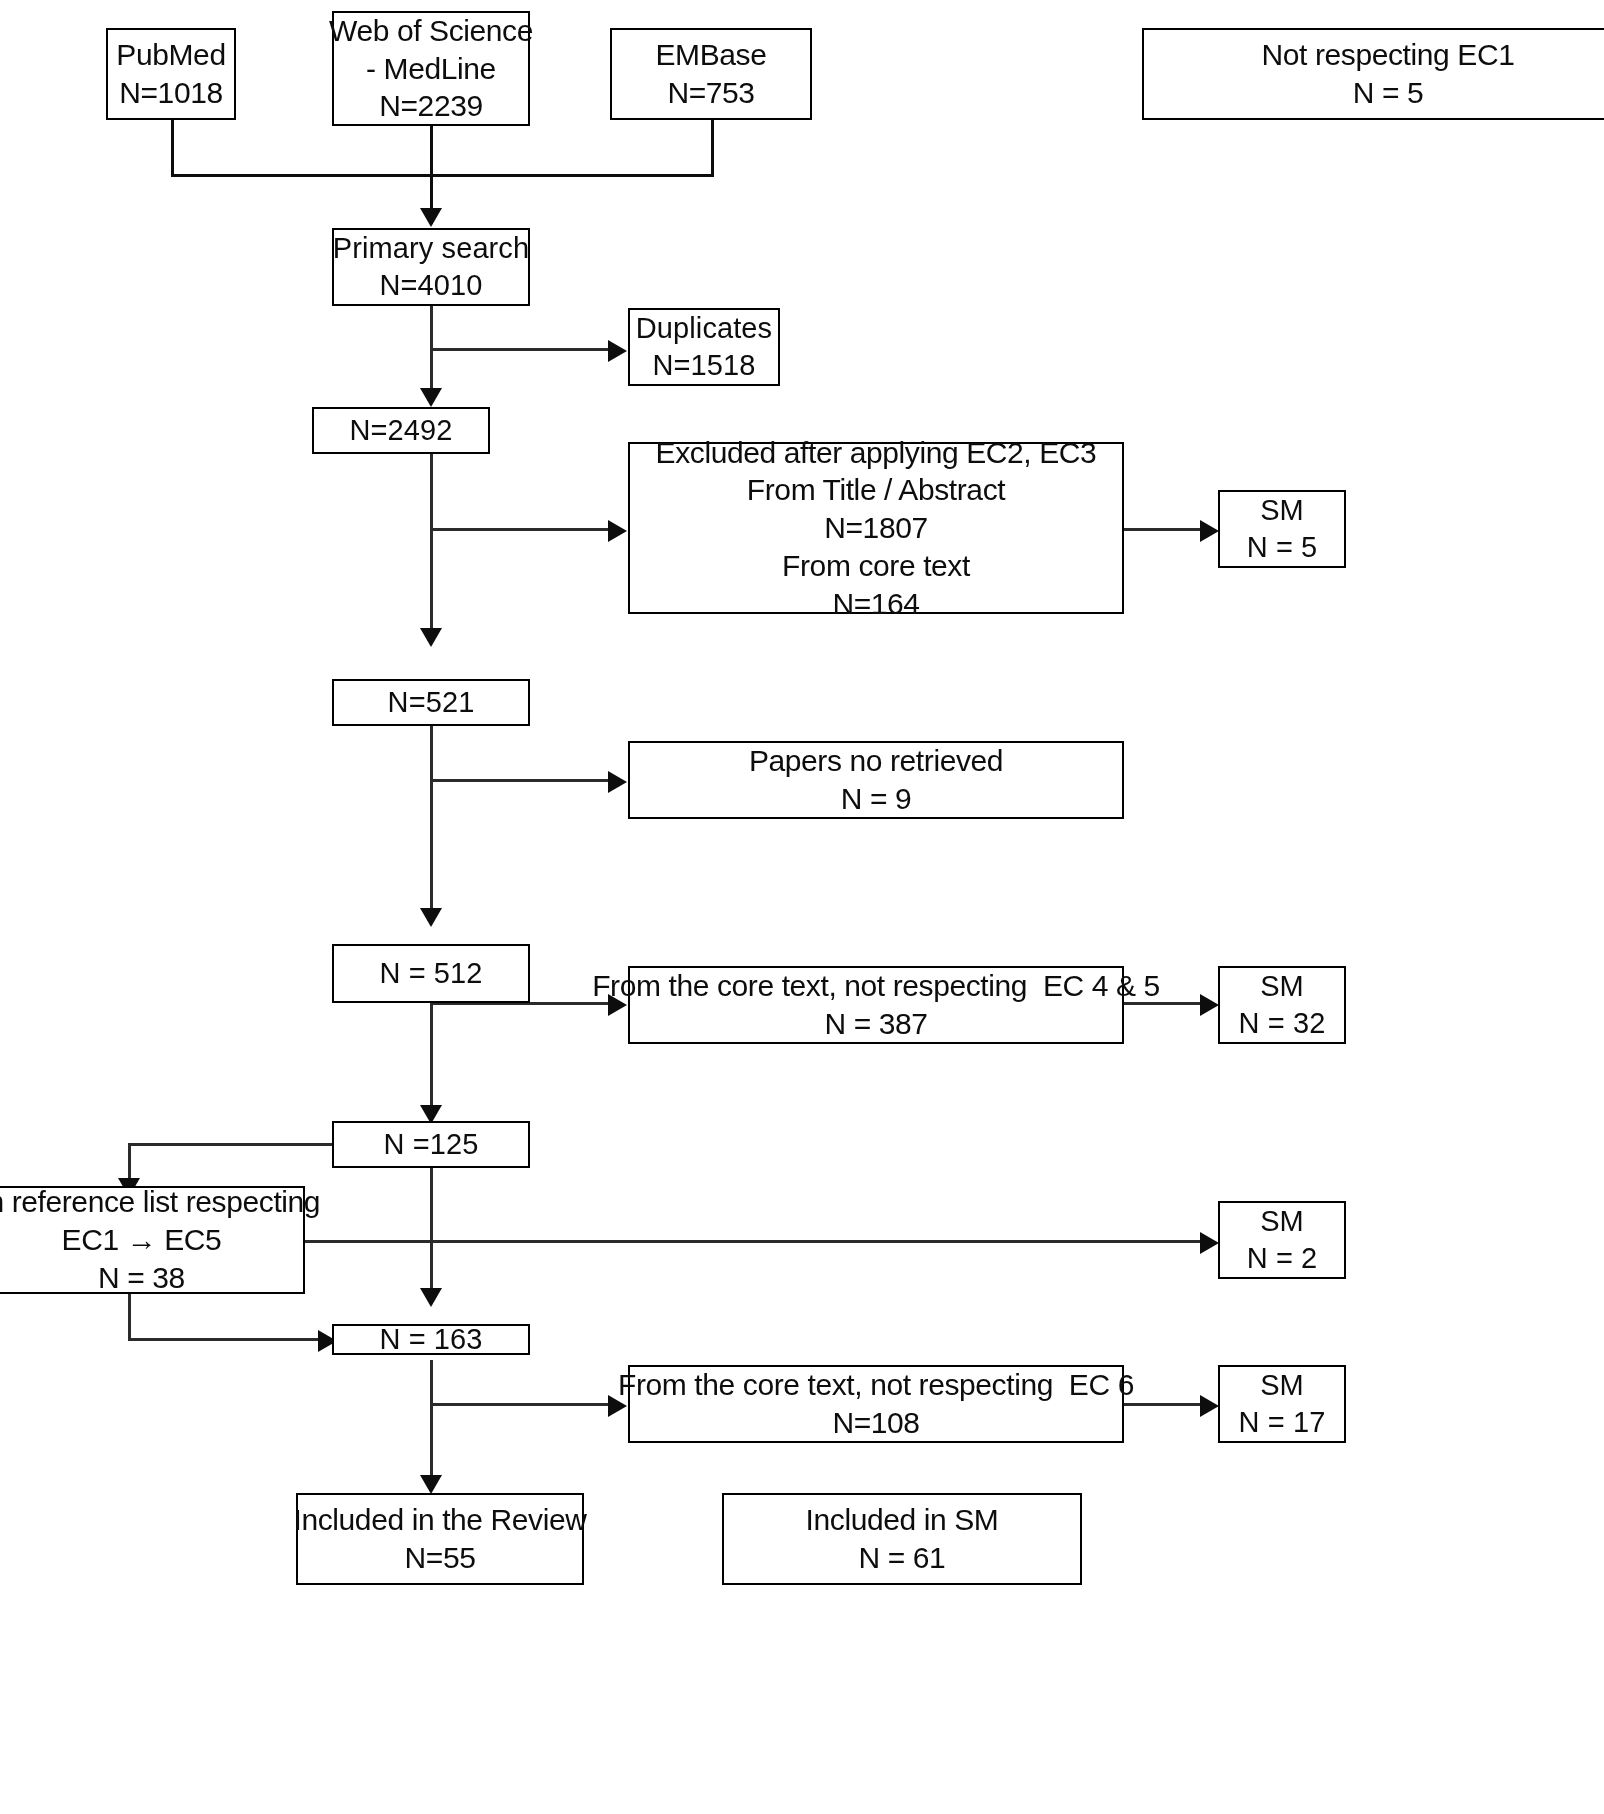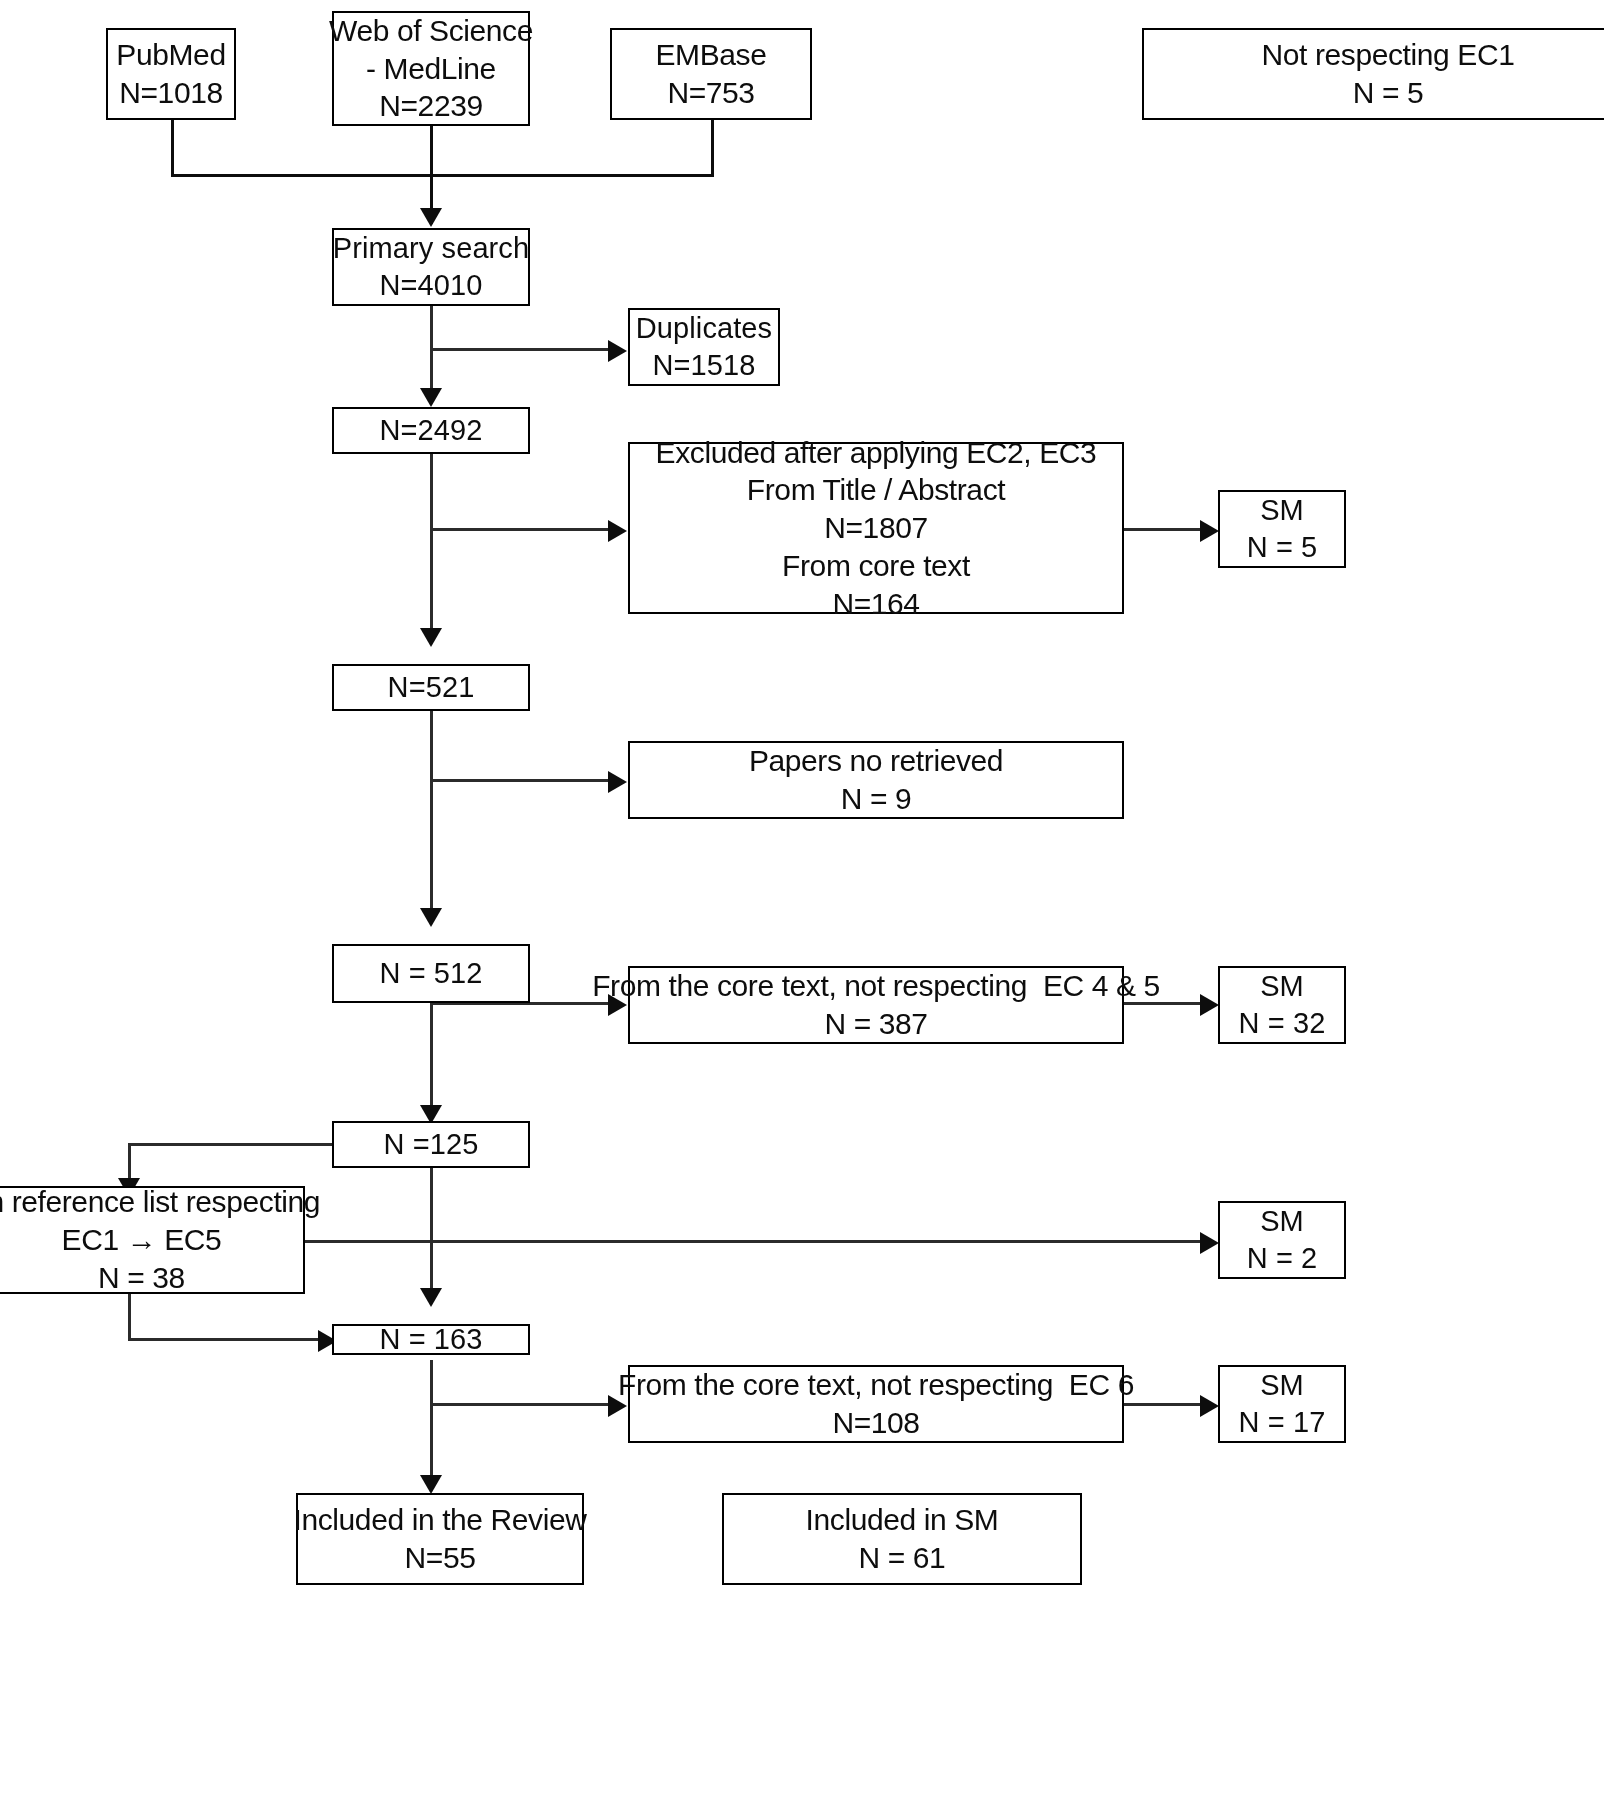--- a/index.html
+++ b/index.html
@@ -151,38 +151,38 @@
   <div class="box f-main" style="left:332px; top:228px; width:198px; height:78px;">
     <span class="ln">Primary search</span>
     <span class="ln">N=4010</span>
   </div>
 
   <div class="box f-main" style="left:628px; top:308px; width:152px; height:78px;">
     <span class="ln">Duplicates</span>
     <span class="ln">N=1518</span>
   </div>
 
-  <div class="box f-main" style="left:332px; top:407px; width:198px; height:47px;">
+  <div class="box f-main" style="left:312px; top:407px; width:178px; height:47px;">
     <span class="ln">N=2492</span>
   </div>
 
   <div class="box f-cond" style="left:628px; top:442px; width:496px; height:172px;">
     <span class="ln">Excluded after applying EC2, EC3</span>
     <span class="ln">From Title / Abstract</span>
     <span class="ln">N=1807</span>
     <span class="ln">From core text</span>
     <span class="ln">N=164</span>
   </div>
 
   <div class="box f-sm" style="left:1218px; top:490px; width:128px; height:78px;">
     <span class="ln">SM</span>
     <span class="ln">N = 5</span>
   </div>
 
-  <div class="box f-main" style="left:332px; top:664px; width:198px; height:47px;">
+  <div class="box f-main" style="left:332px; top:679px; width:198px; height:47px;">
     <span class="ln">N=521</span>
   </div>
 
   <div class="box f-cond" style="left:628px; top:741px; width:496px; height:78px;">
     <span class="ln">Papers no retrieved</span>
     <span class="ln">N = 9</span>
   </div>
 
   <div class="box f-main" style="left:332px; top:944px; width:198px; height:59px;">
     <span class="ln">N = 512</span>

